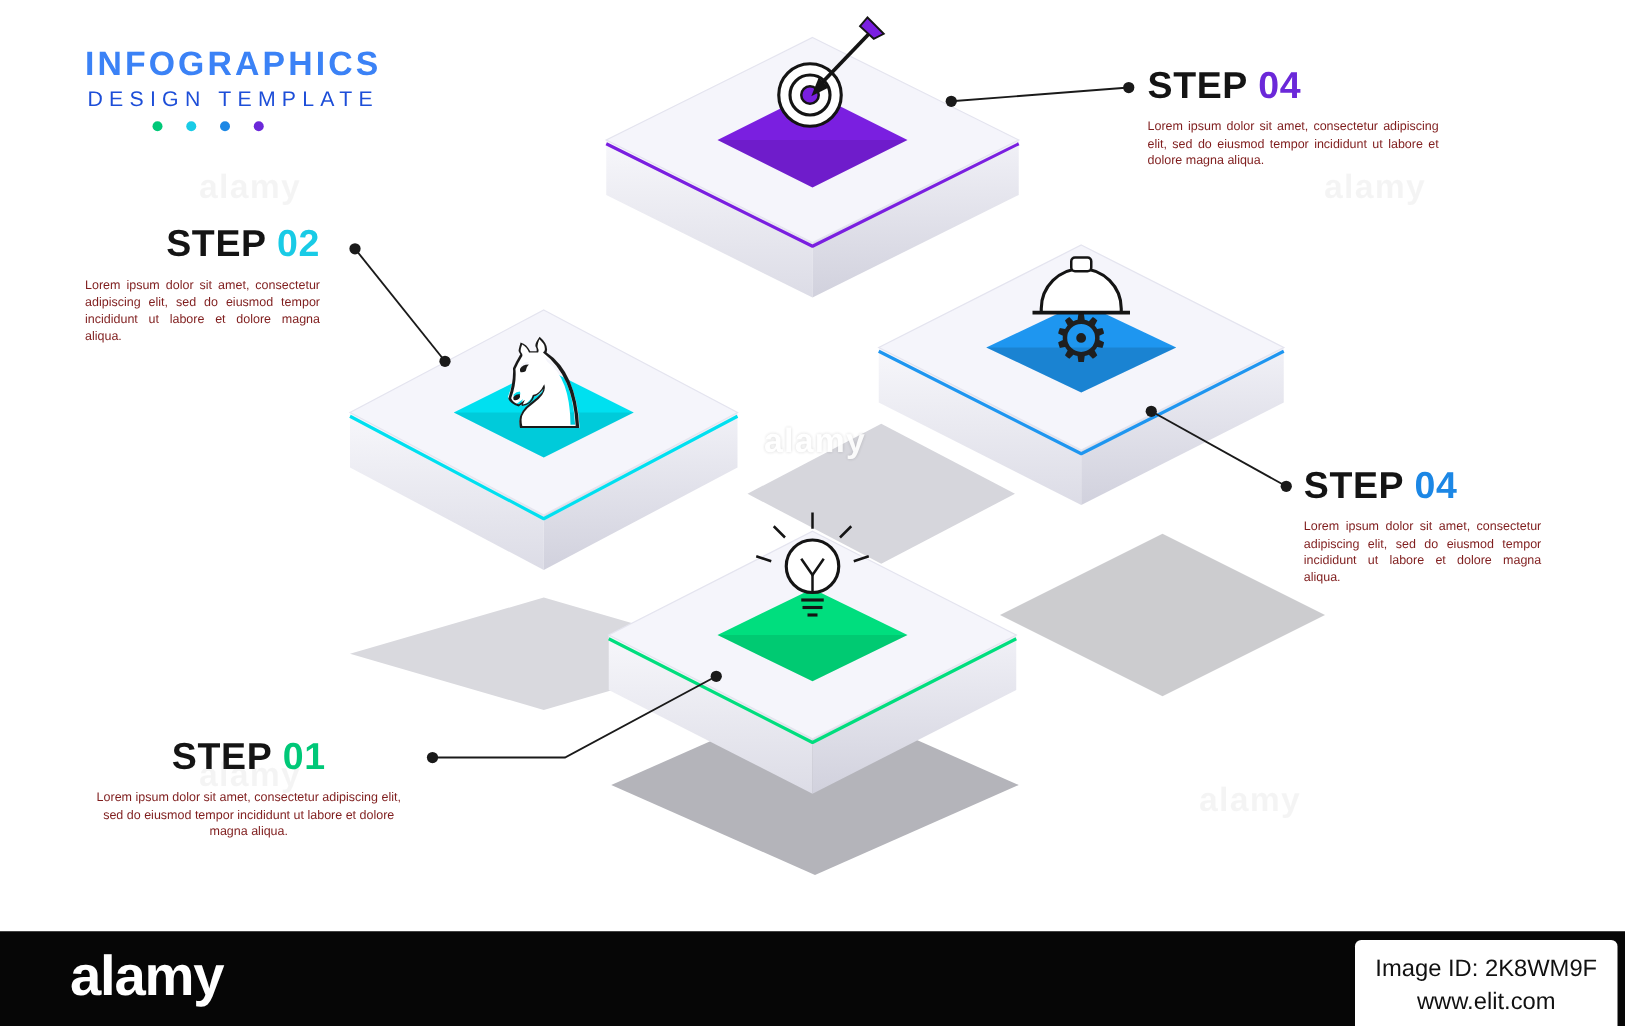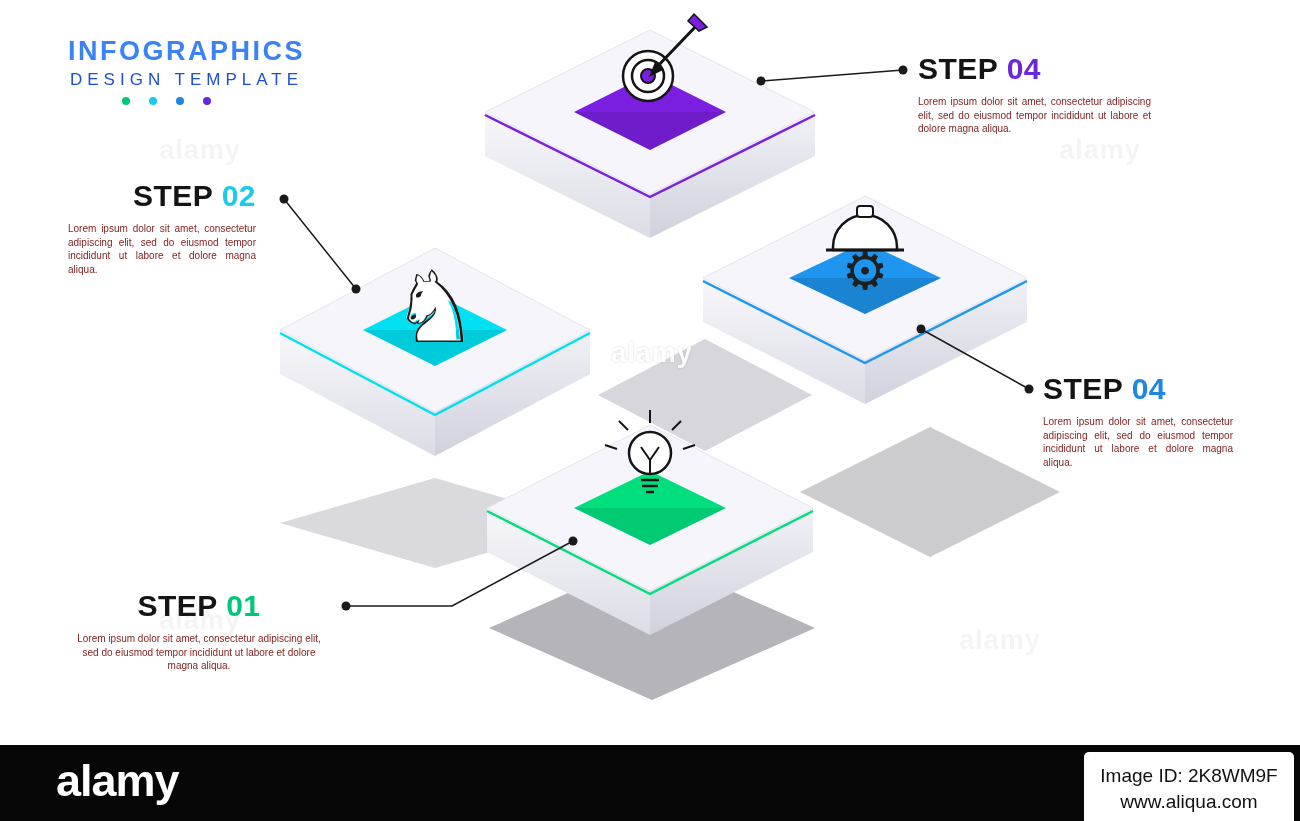--- a/index.html
+++ b/index.html
@@ -182,17 +182,17 @@
   <div class="wm center" style="left:652px; top:353px;">alamy</div>
   <div class="wm faint" style="left:200px; top:150px;">alamy</div>
   <div class="wm faint" style="left:1100px; top:150px;">alamy</div>
   <div class="wm faint" style="left:200px; top:620px;">alamy</div>
   <div class="wm faint" style="left:1000px; top:640px;">alamy</div>
 
   <div class="footer">
     <div class="footer-logo">alamy</div>
     <div class="footer-box">
       <div>Image ID: 2K8WM9F</div>
-      <div>www.aliqua.com</div>
+      <div>www.elit.com</div>
     </div>
   </div>
 
 </div>
 
 </body></html>

